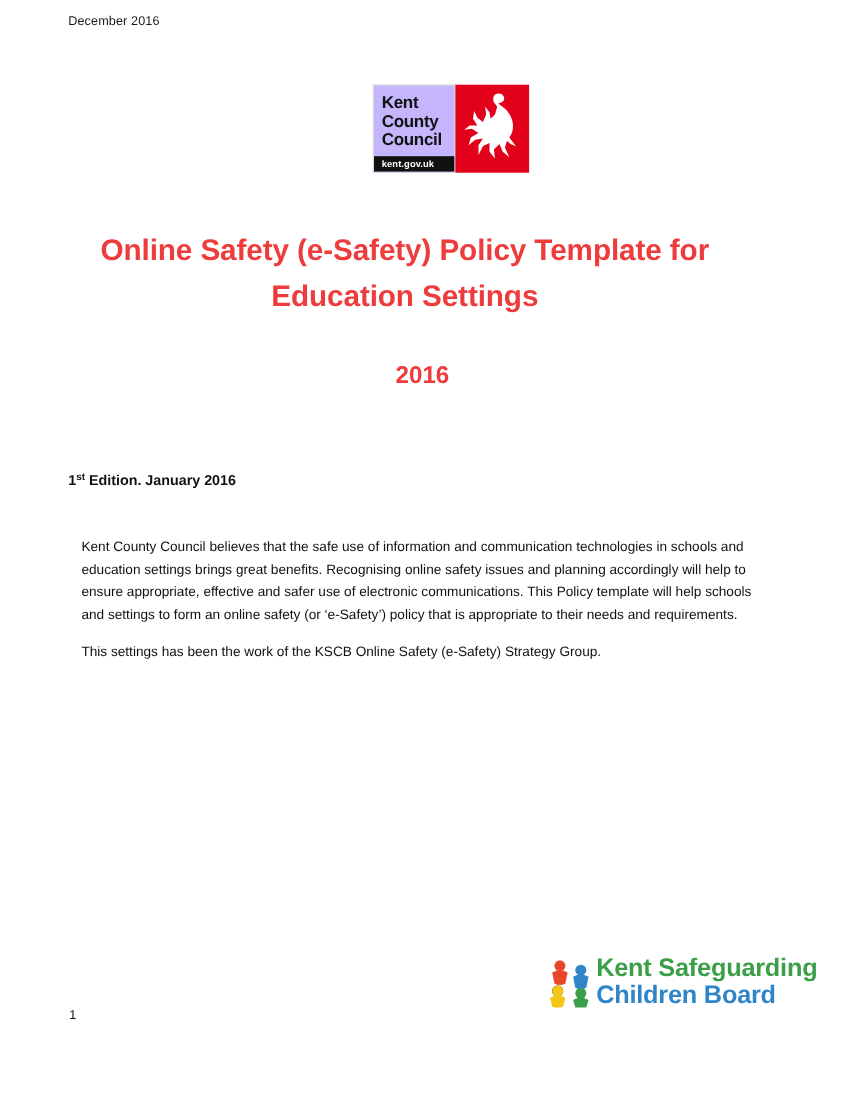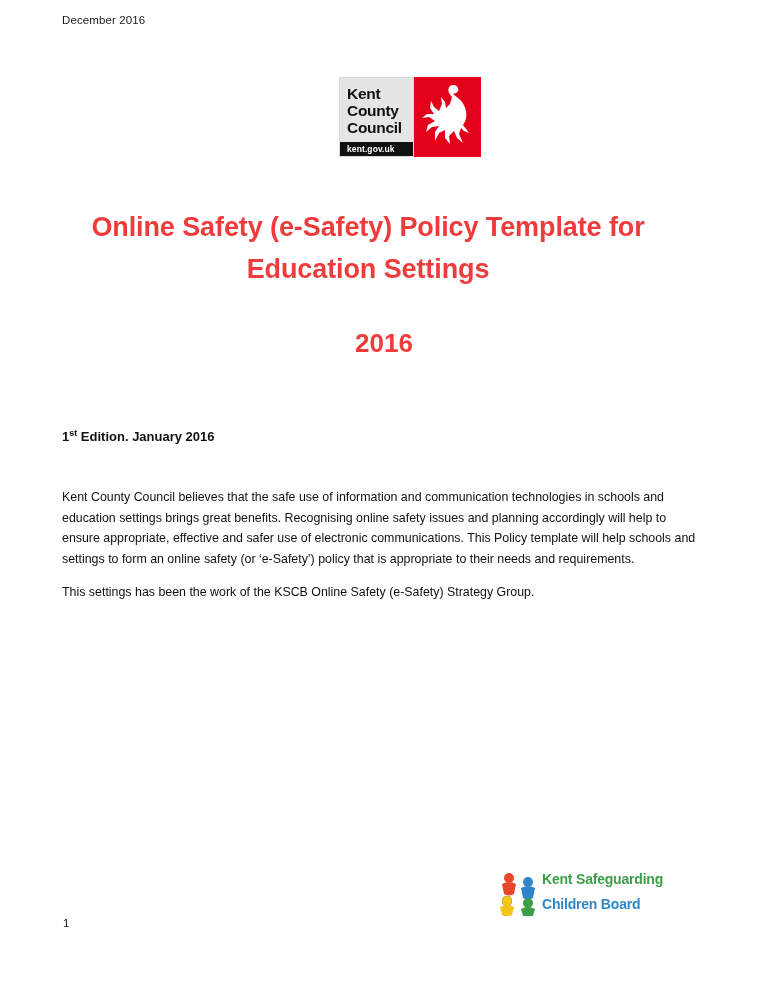--- a/index.html
+++ b/index.html
@@ -38,21 +38,21 @@
     left: 338px;
     top: 76px;
     width: 142px;
     height: 80px;
     display: flex;
     border: 1px solid #ffffff;
   }
   .kcc-left {
     width: 75px;
     height: 100%;
-    background: #e5e5e5;
+    background: #c4b5fd;
     border: 1px solid #d8d8d8;
     box-sizing: border-box;
     padding: 7px 12px 0 7px;
     position: relative;
   }
   .kcc-left .ln {
     font-family: "Liberation Sans", sans-serif;
     font-weight: bold;
     font-size: 15.5px;
     line-height: 17px;
@@ -98,21 +98,21 @@
     line-height: 42px;
     letter-spacing: -0.1px;
   }
   .doc-year {
     position: absolute;
     left: 62px;
     top: 328px;
     width: 644px;
     text-align: center;
     color: #ee3b3b;
-    font-size: 26px;
+    font-size: 22px;
     font-weight: bold;
   }
 
   
   .edition {
     position: absolute;
     left: 62px;
     top: 428px;
     font-size: 13px;
     font-weight: bold;
@@ -127,36 +127,36 @@
   .body-text {
     position: absolute;
     left: 62px;
     top: 487px;
     width: 645px;
     font-size: 12.4px;
     line-height: 20.5px;
     color: #111111;
   }
   .body-text p {
-    margin: 0 0 13px 0;
+    margin: 0 0 13px 12px;
   }
 
   
   .kscb {
     position: absolute;
     left: 498px;
     top: 866px;
     width: 248px;
     height: 58px;
   }
   .kscb-text {
     position: absolute;
     left: 44px;
     top: 1px;
-    font-size: 14px;
+    font-size: 23px;
     font-weight: bold;
     line-height: 25px;
     letter-spacing: -0.2px;
   }
   .kscb-l1 { color: #3a9f46; }
   .kscb-l2 { color: #2e86c8; }
   .kscb-mark {
     position: absolute;
     left: 0;
     top: 4px;

